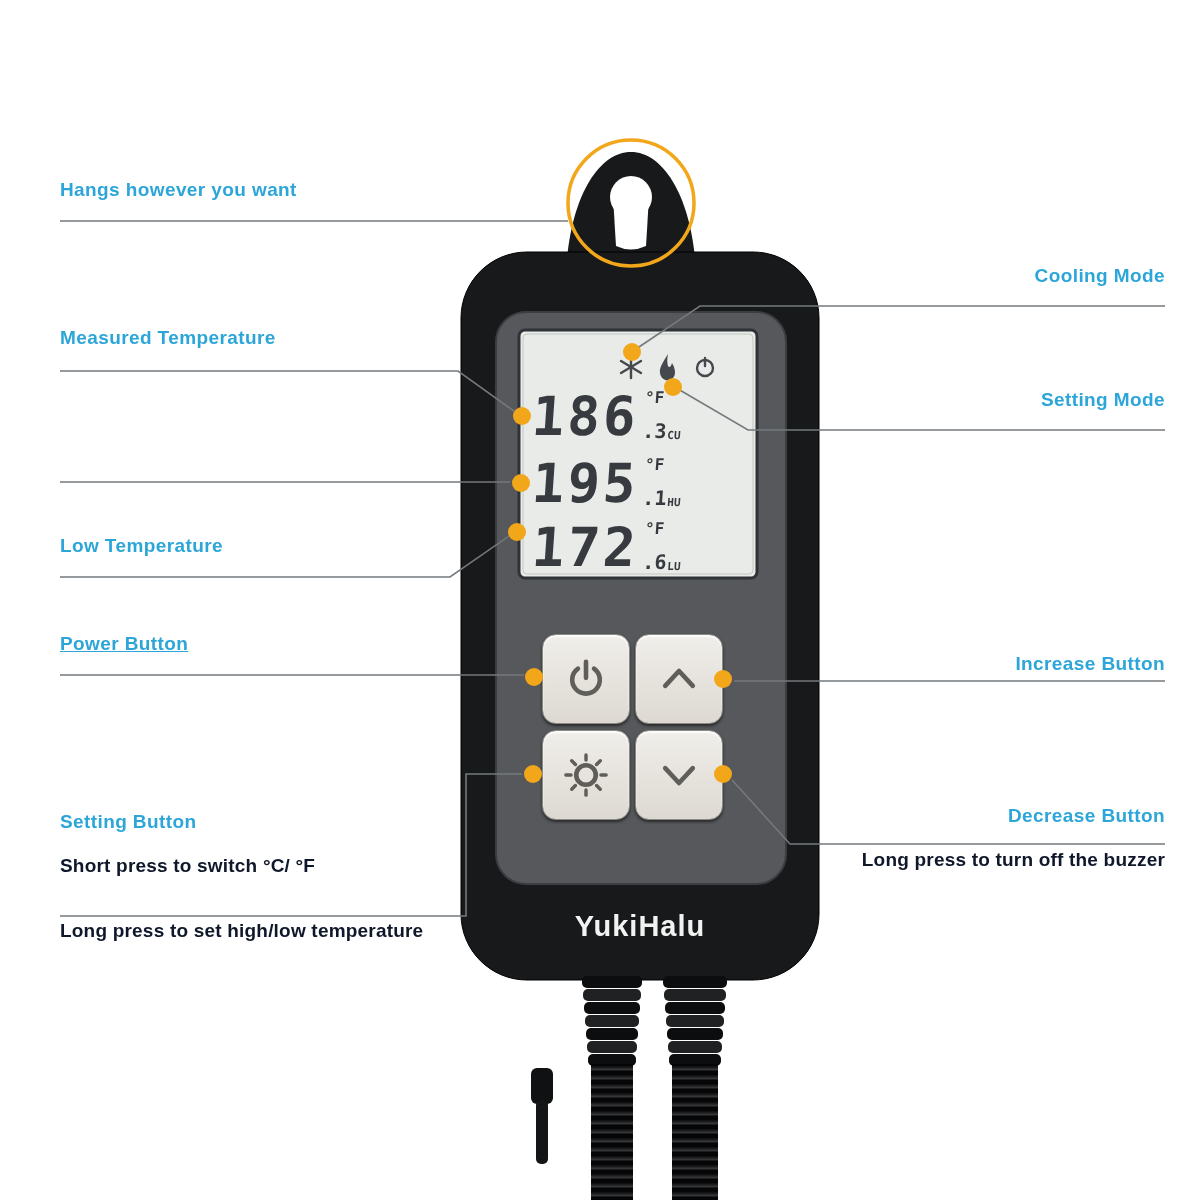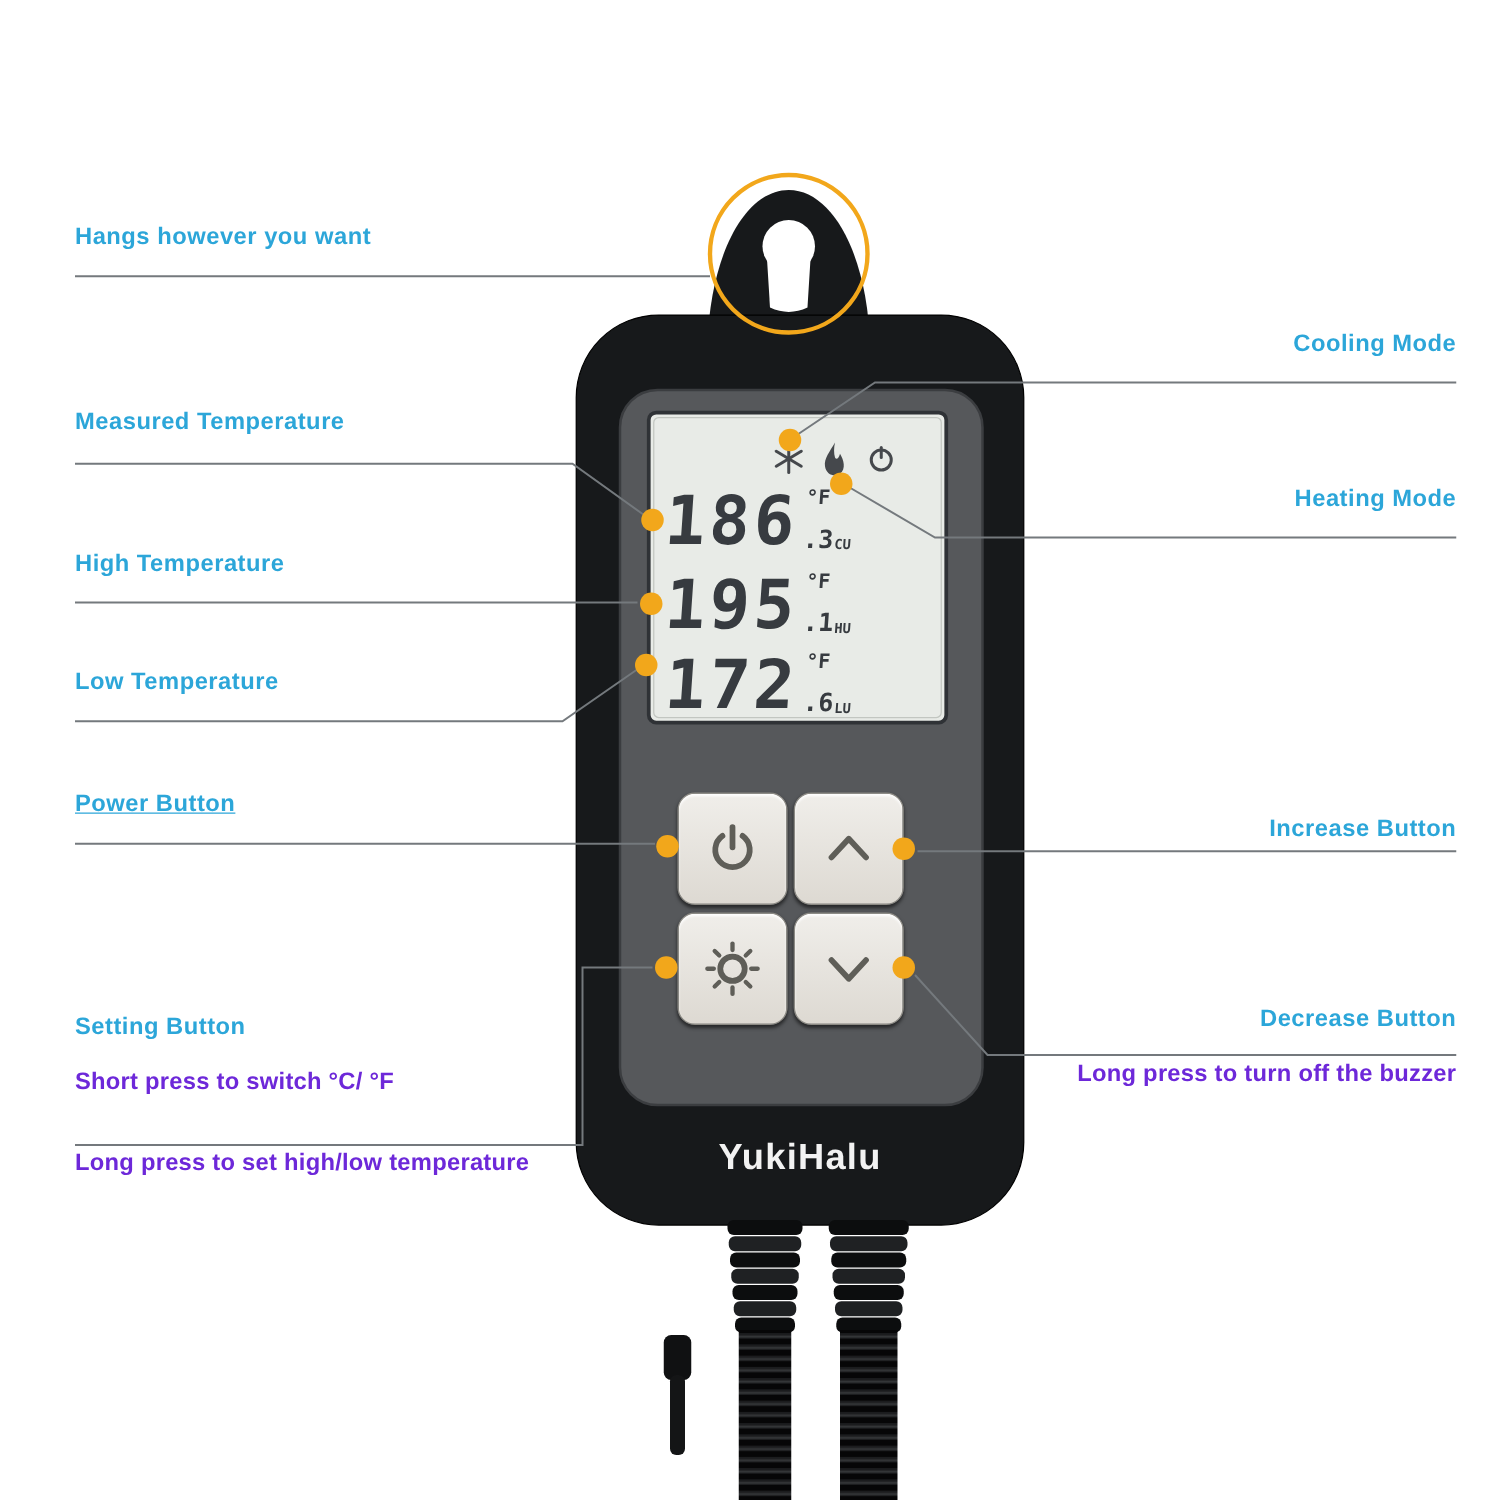--- a/index.html
+++ b/index.html
@@ -5,21 +5,21 @@
   html,body{margin:0;padding:0;background:#ffffff;}
   .stage{position:relative;width:1200px;height:1200px;background:#ffffff;overflow:hidden;
          font-family:"Liberation Sans",sans-serif;}
   .layer{position:absolute;left:0;top:0;}
   .nopointer{pointer-events:none;}
 
   
   .lbl{position:absolute;color:#2ca6d9;font-size:19px;font-weight:600;letter-spacing:.4px;
        white-space:nowrap;line-height:1.1;}
   .lbl.right{text-align:right;}
-  .note{position:absolute;color:#6d28d9;font-size:19px;font-weight:700;letter-spacing:.2px;
+  .note{position:absolute;color:#0f172a;font-size:19px;font-weight:700;letter-spacing:.2px;
         white-space:nowrap;line-height:1.1;}
   .note.right{text-align:center;}
 
   
   .lcd-row{position:absolute;display:flex;align-items:flex-start;color:#373b40;
            font-family:"DejaVu Sans Mono",monospace;transform:skewX(-4deg);}
   .lcd-main{font-size:54px;font-weight:700;line-height:1;letter-spacing:3px;}
   .lcd-side{display:flex;flex-direction:column;margin-left:5px;}
   .lcd-unit{font-size:16px;font-weight:700;line-height:1;}
   .lcd-sub{display:flex;align-items:flex-end;margin-top:15px;}
@@ -168,29 +168,28 @@
       <svg width="46" height="46" viewBox="0 0 40 40">
         <polyline points="8,14 20,27 32,14" fill="none" stroke="#5f5e58" stroke-width="4" stroke-linecap="round" stroke-linejoin="round"></polyline>
       </svg>
     </div>
   </div>
 
   <div class="brand">YukiHalu</div>
 
   <div class="lbl" style="left:60px;top:180px;">Hangs however you want</div>
   <div class="lbl" style="left:60px;top:328px;">Measured Temperature</div>
-  <div class="lbl" style="left:60px;top:442px;">High Temperature</div>
   <div class="lbl" style="left:60px;top:536px;">Low Temperature</div>
   <div class="lbl" style="left:60px;top:634px;text-decoration:underline;">Power Button</div>
   <div class="lbl" style="left:60px;top:812px;">Setting Button</div>
   <div class="note" style="left:60px;top:856px;">Short press to switch °C/ °F</div>
   <div class="note" style="left:60px;top:921px;">Long press to set high/low temperature</div>
 
   <div class="lbl right" style="right:35px;top:266px;">Cooling Mode</div>
-  <div class="lbl right" style="right:35px;top:390px;">Heating Mode</div>
+  <div class="lbl right" style="right:35px;top:390px;">Setting Mode</div>
   <div class="lbl right" style="right:35px;top:642px;margin-top:12px;">Increase Button</div>
   <div class="lbl right" style="right:35px;top:806px;">Decrease Button</div>
   <div class="note right" style="right:35px;top:850px;">Long press to turn off the buzzer</div>
 
   <svg class="layer nopointer" width="1200" height="1200" viewBox="0 0 1200 1200">
     <g stroke="#74797d" stroke-width="1.6" fill="none">
       <path d="M 60 221 H 568"></path>
       <path d="M 60 371 H 458 L 518 414"></path>
       <path d="M 60 482 H 510"></path>
       <path d="M 60 577 H 450 L 512 534"></path>

